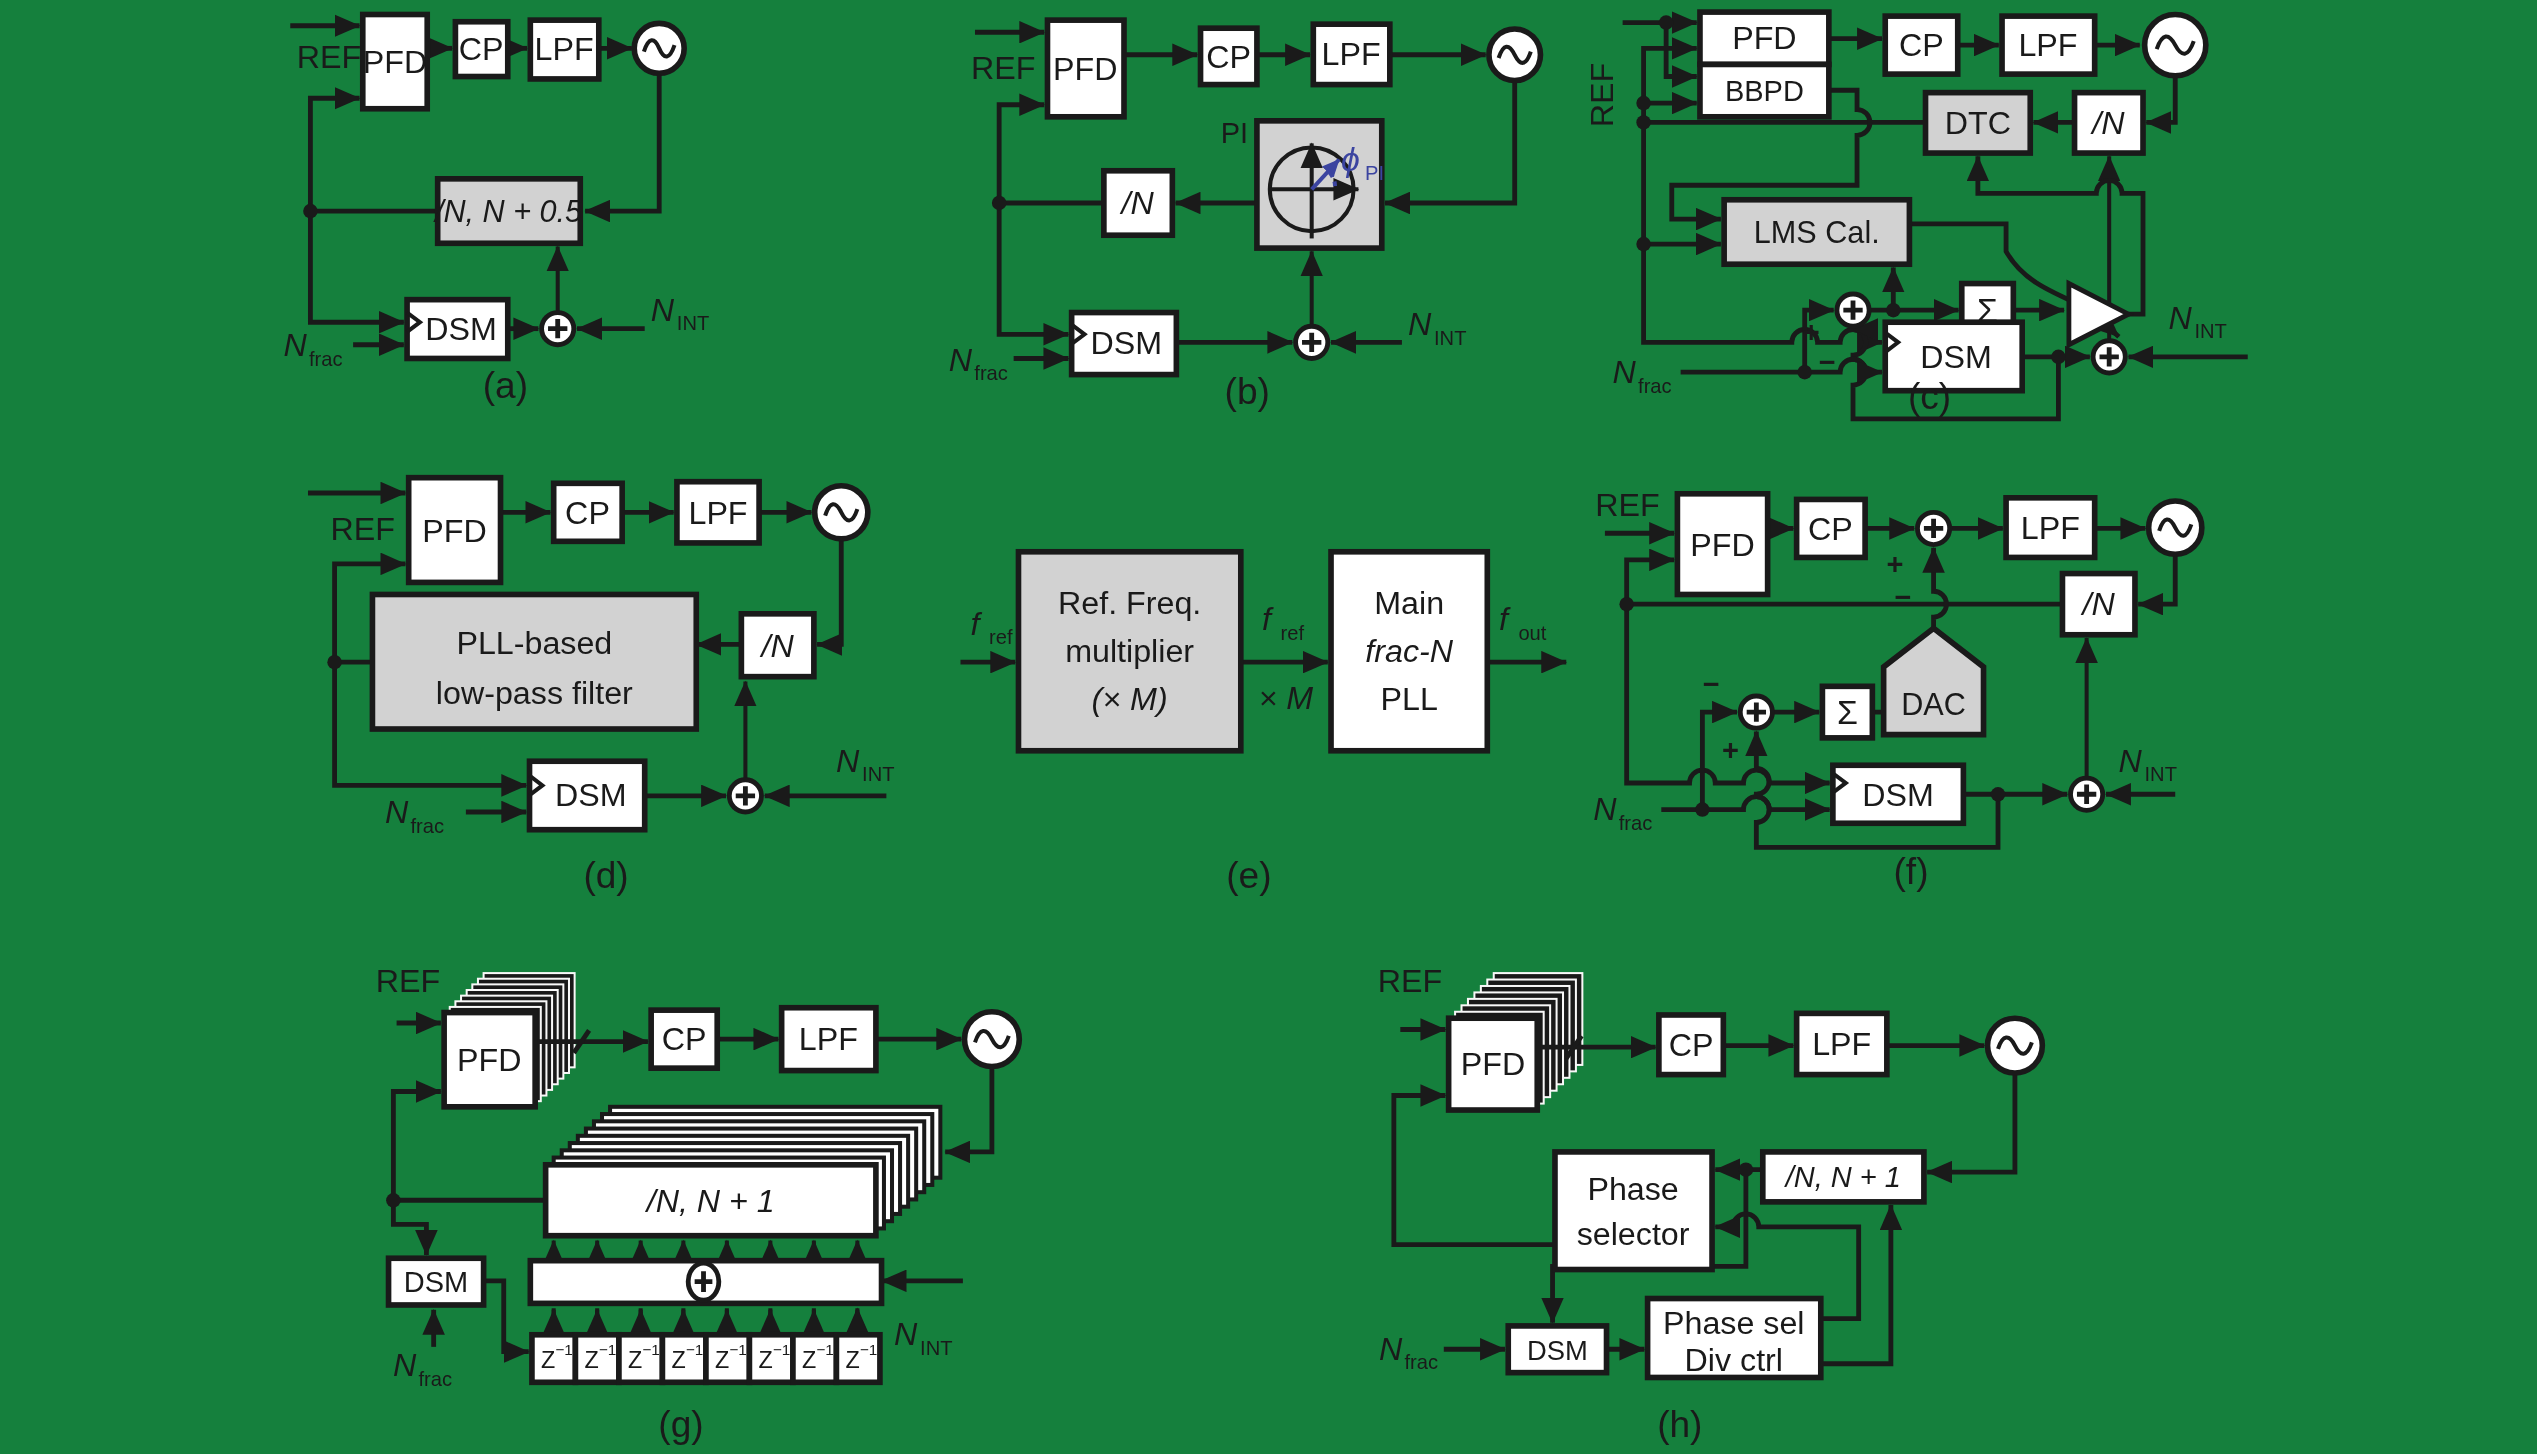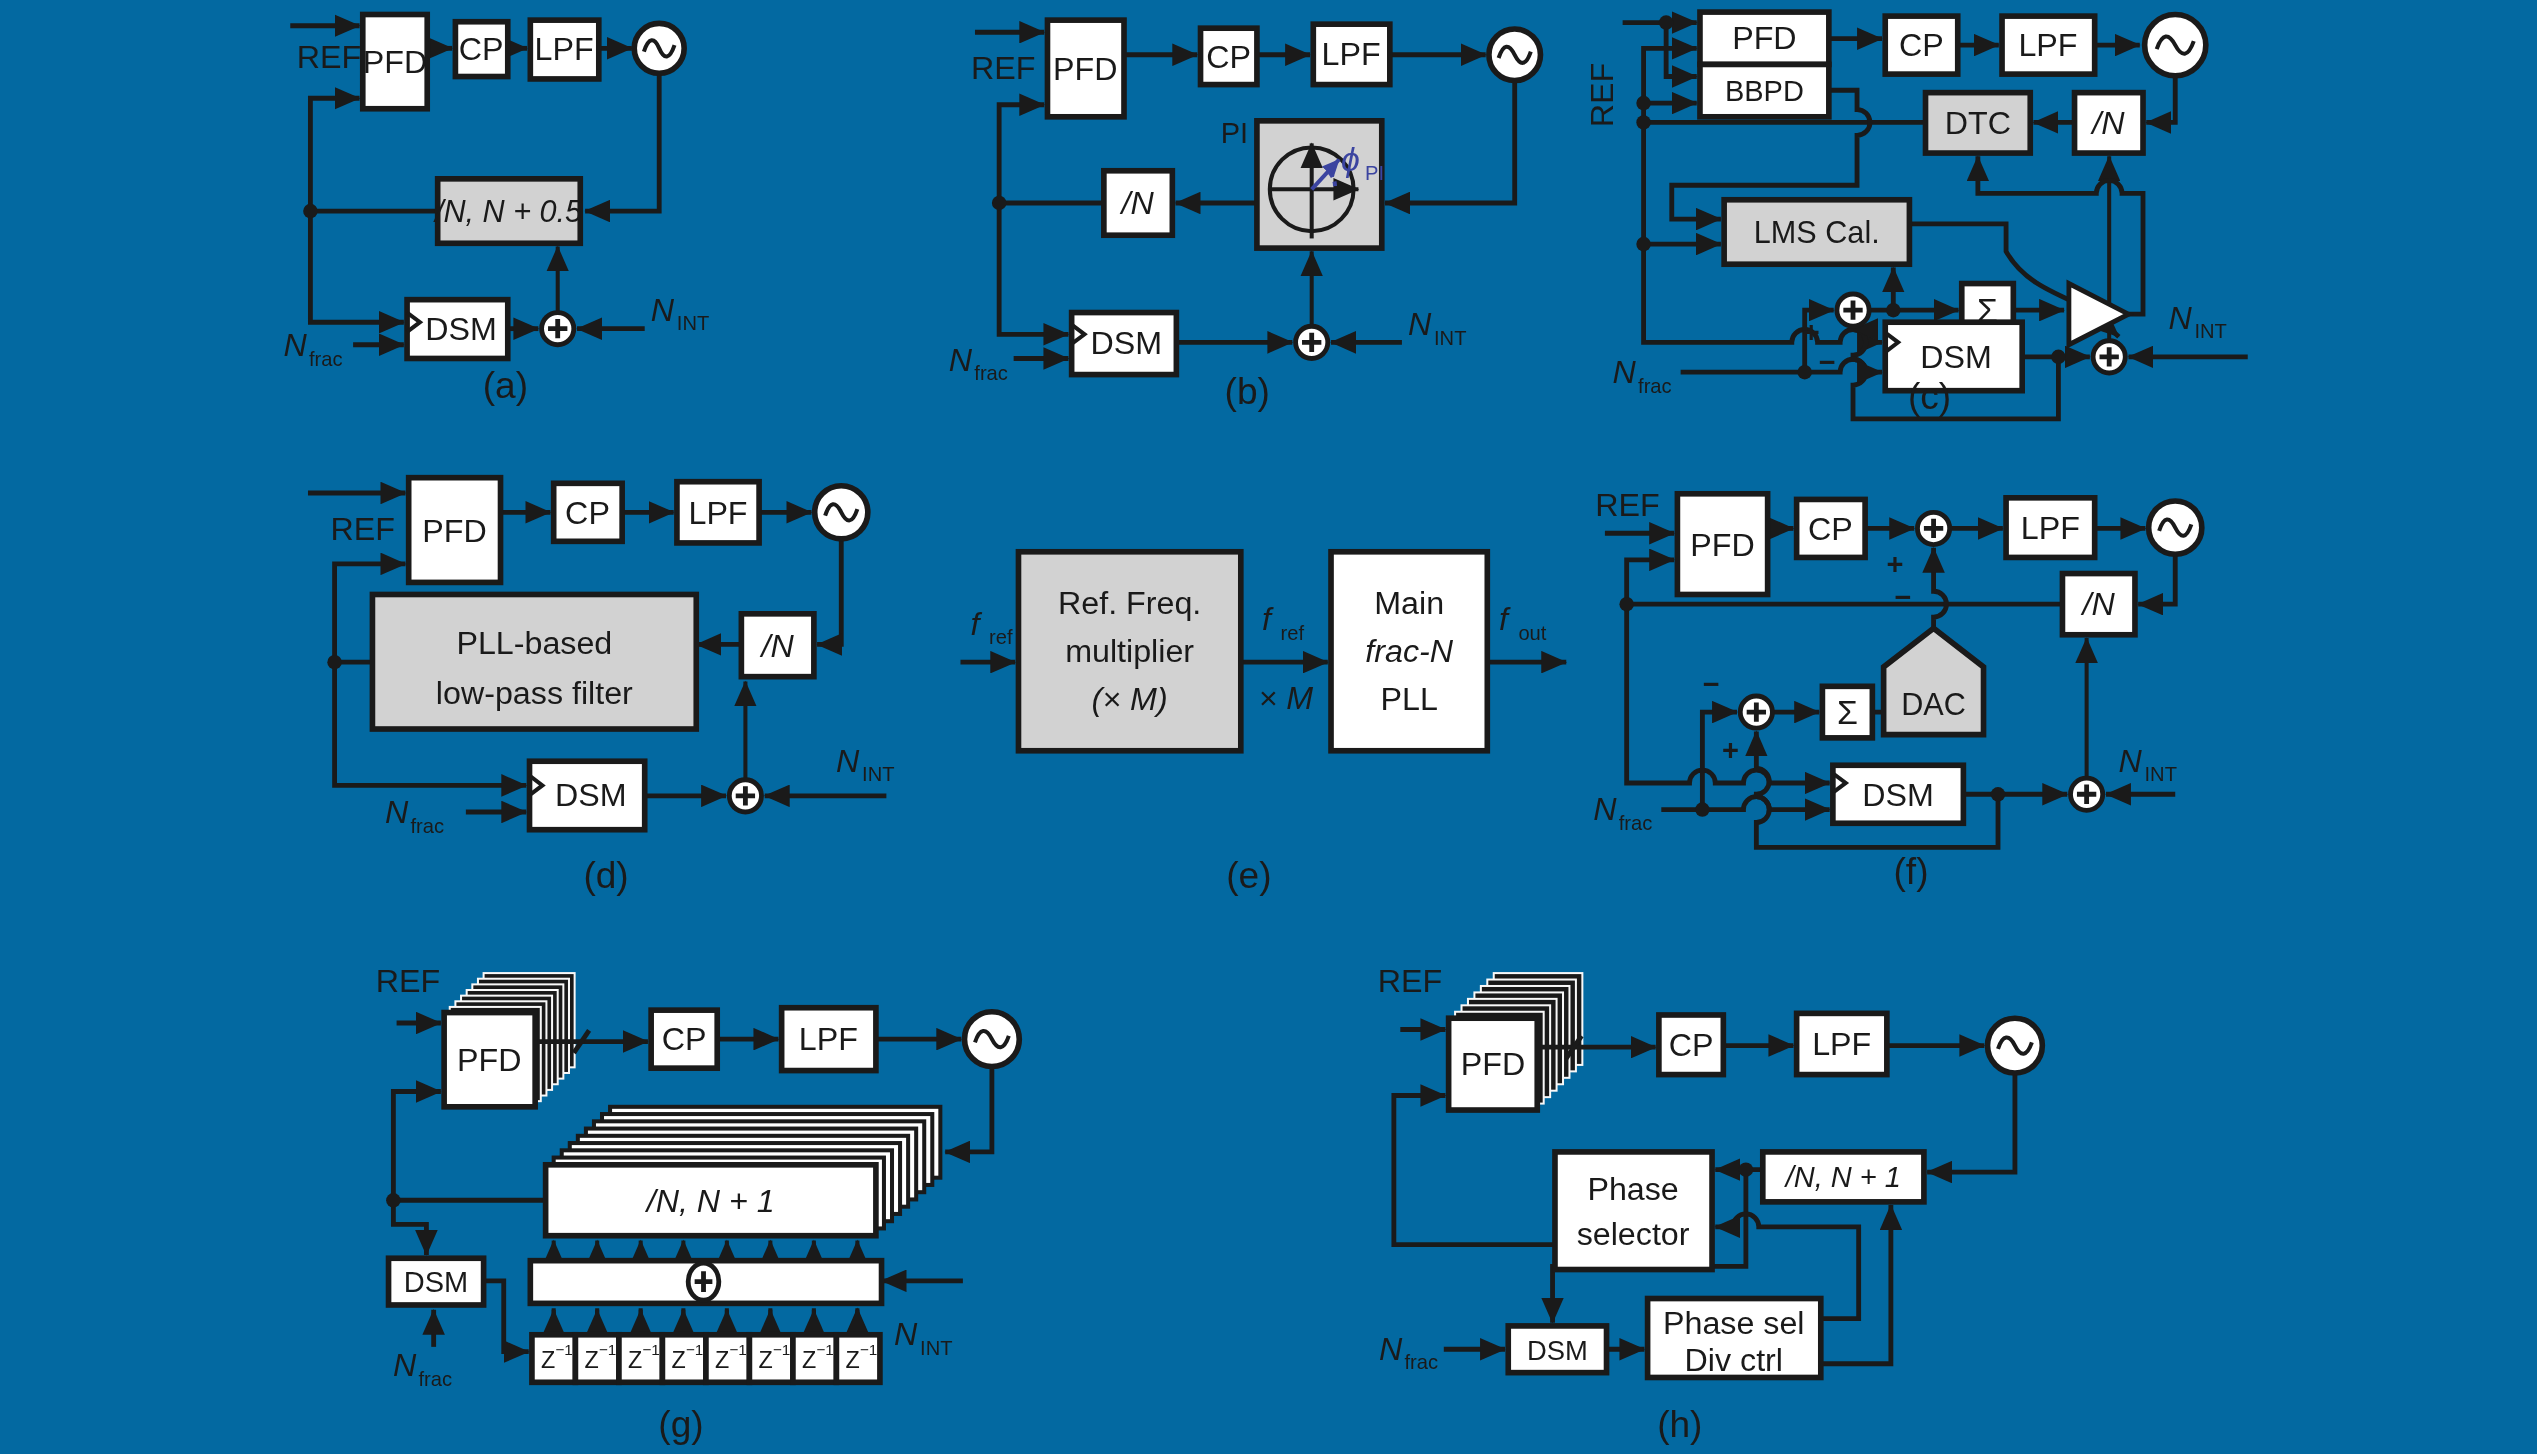--- a/index.html
+++ b/index.html
@@ -1,16 +1,16 @@
 <!DOCTYPE html>
 <html style="font-size:13px"><head>
 <meta charset="utf-8">
 <style>
   html,body{margin:0;padding:0;background:#fff;}
-  #stage{position:relative;width:2538px;height:1454px;background:#0369a1;overflow:hidden;}
+  #stage{position:relative;width:2538px;height:1454px;background:#15803d;overflow:hidden;}
   svg{display:block;}
   .bx{fill:#ffffff;stroke:#1a1a1a;stroke-width:7;}
   .gbx{fill:#d2d2d2;stroke:#1a1a1a;stroke-width:7;}
   .sheet{fill:#191919;stroke:#f8f8f8;stroke-width:2.5;}
   .wst{fill:#ffffff;stroke:#1a1a1a;stroke-width:5;}
   .w{fill:none;stroke:#1a1a1a;stroke-width:6;}
   .w5{fill:none;stroke:#1a1a1a;stroke-width:5;}
   .dt{fill:#1a1a1a;}
   .adc{fill:#ffffff;stroke:#1a1a1a;stroke-width:6;}
   text{font-family:"Liberation Sans","DejaVu Sans",sans-serif;fill:#1a1a1a;text-anchor:middle;}

